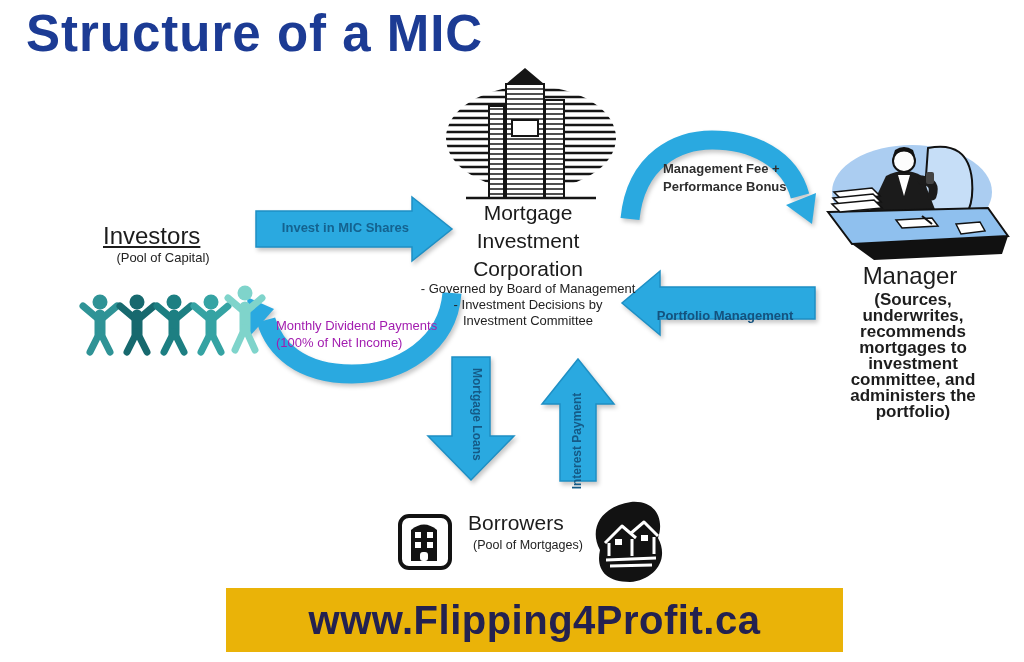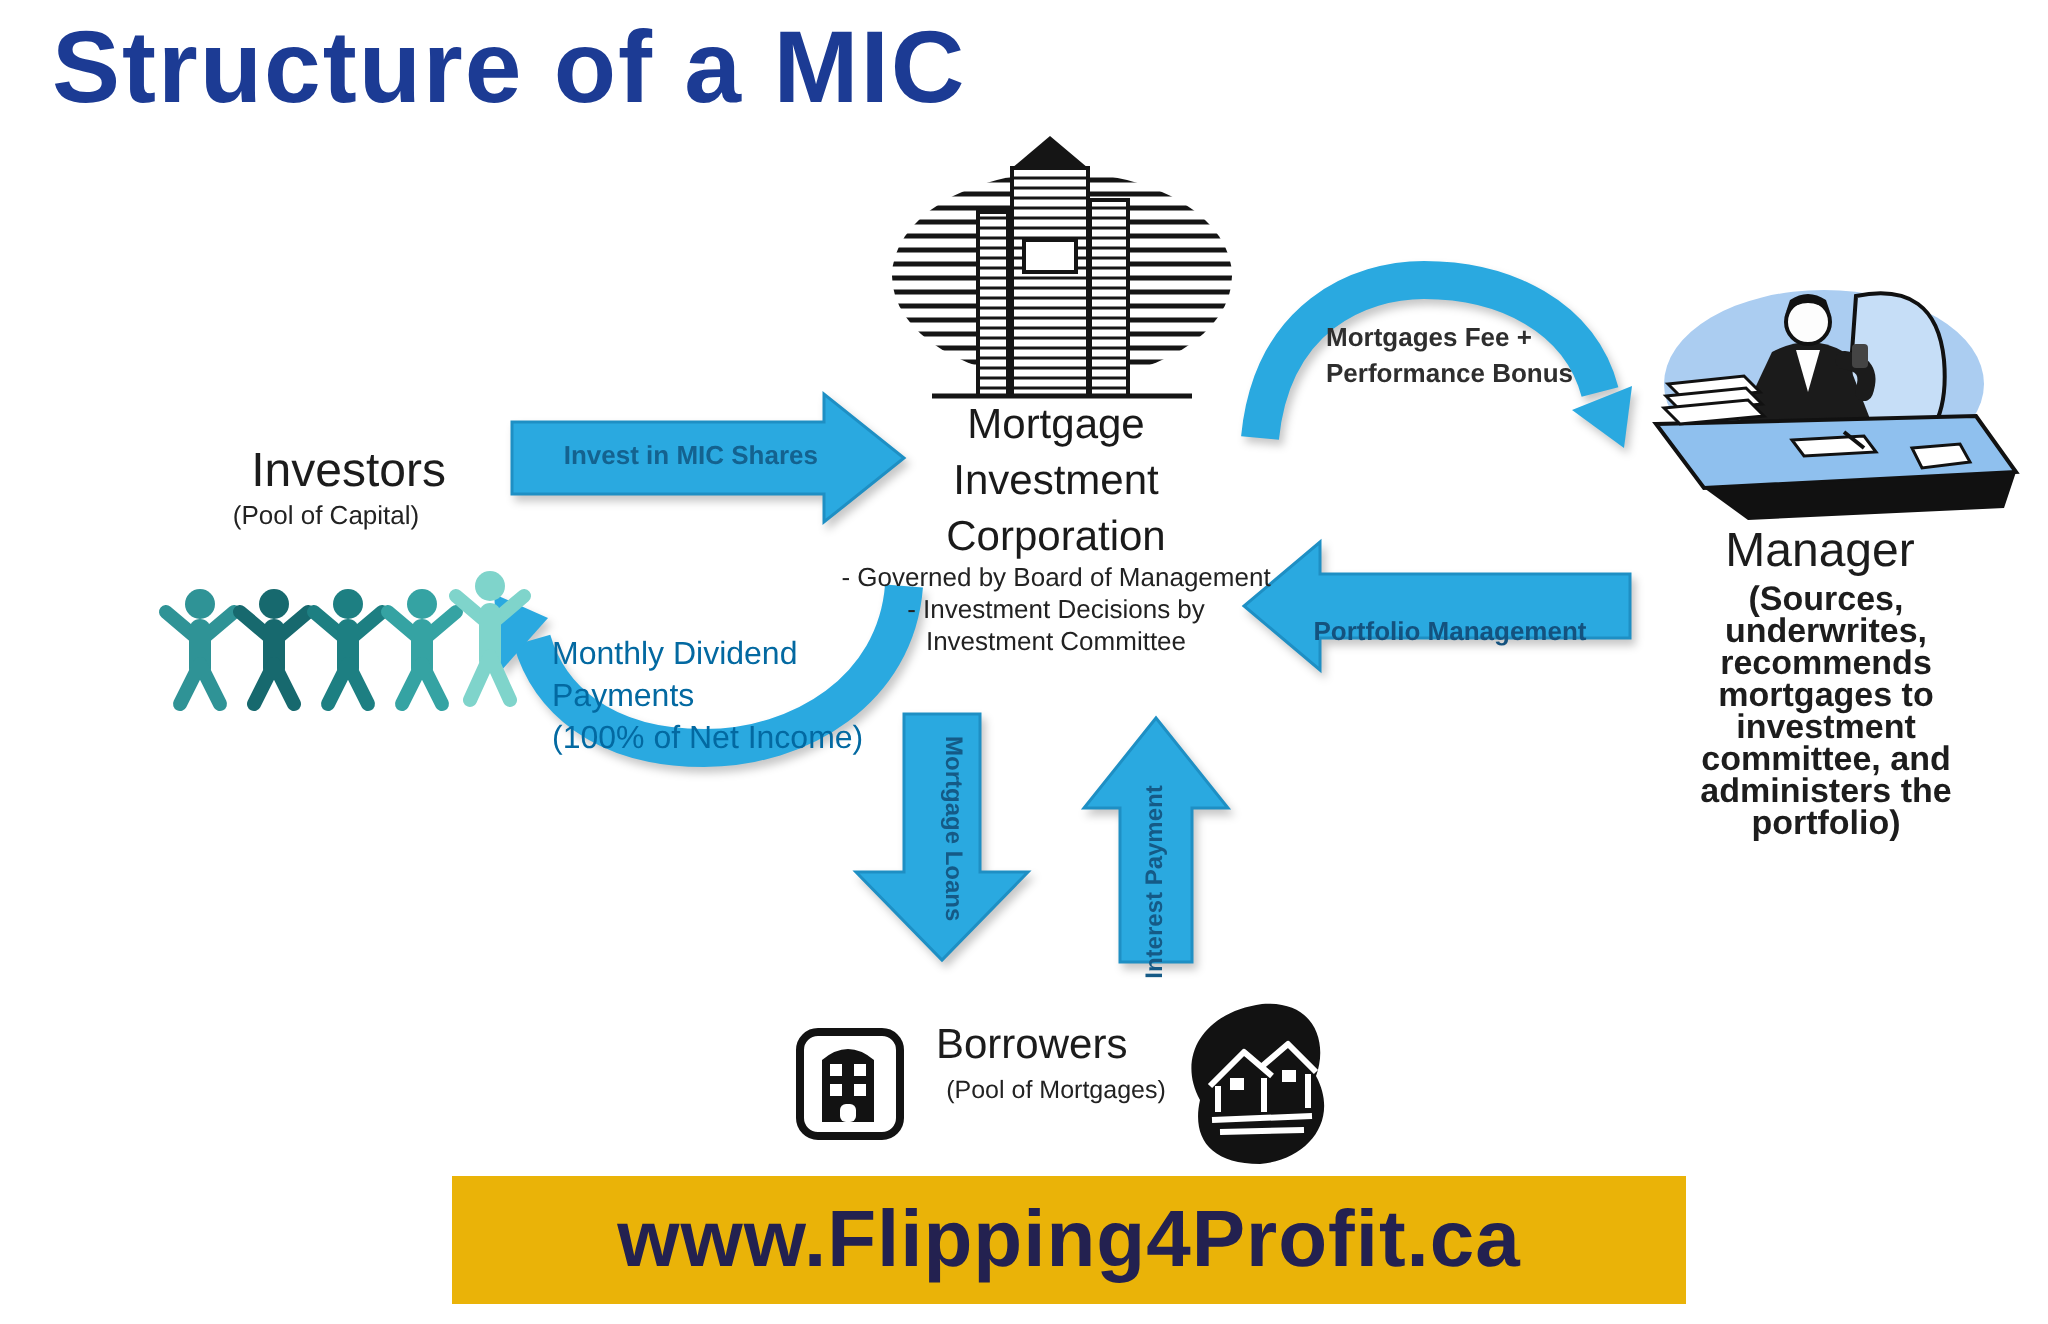--- a/index.html
+++ b/index.html
@@ -11,24 +11,24 @@
   .ml{white-space:pre-line;}
   .title{
     margin:0;left:26px;top:4px;font-size:51px;font-weight:700;
     color:#1c3b94;letter-spacing:1px;position:absolute;
   }
   svg.canvas{position:absolute;left:0;top:0;}
   .arrow{fill:#2aa9e0;stroke:#1e8fc4;stroke-width:1.5;}
   .curve{stroke:#2aa9e0;stroke-width:19;fill:none;}
   .head{fill:#2aa9e0;stroke:none;}
   .shadow{filter:drop-shadow(2px 3px 2px rgba(0,0,0,0.22));}
-  .investors-label{left:103px;top:222px;width:120px;font-size:24px;text-align:right;}
+  .investors-label{left:103px;top:222px;width:120px;font-size:24px;text-align:left;text-decoration:underline;}
   .investors-sub{left:103px;top:250px;width:120px;font-size:13px;text-align:center;color:#222;}
   .invest-label{left:259px;top:220px;width:150px;font-size:13px;font-weight:600;color:#14628f;text-align:right;}
-  .dividend-label{left:276px;top:317px;width:190px;font-size:16px;color:#0369a1;line-height:1.32;}
+  .dividend-label{left:276px;top:317px;width:190px;font-size:13px;color:#a21caf;line-height:1.32;}
   .corp-name{left:428px;top:199px;width:200px;font-size:21px;line-height:28px;text-align:center;color:#1a1a1a;}
   .corp-details{left:418px;top:281px;width:220px;font-size:13px;line-height:16px;text-align:center;color:#222;font-weight:500;}
   .fee-label{left:663px;top:160px;width:140px;font-size:13px;font-weight:600;color:#2e2e2e;line-height:1.4;}
   .portfolio-label{left:655px;top:308px;width:140px;font-size:13px;font-weight:600;color:#14527e;text-align:center;}
   .manager-label{left:850px;top:262px;width:120px;font-size:24px;text-align:center;}
   .manager-desc{left:832px;top:292px;width:162px;font-size:17px;font-weight:600;line-height:16px;text-align:center;color:#1d1d1d;}
   .mortgage-label{left:459px;top:367px;width:25px;height:95px;writing-mode:vertical-rl;
     font-size:12px;font-weight:600;color:#155a86;text-align:center;}
   .interest-label{left:523px;top:433px;width:110px;height:16px;transform:rotate(-90deg);
     font-size:12px;font-weight:600;color:#155a86;text-align:center;}
@@ -201,21 +201,21 @@
   <div class="abs dividend-label ml">Monthly Dividend Payments
 (100% of Net Income)</div>
 
   <div class="abs corp-name ml">Mortgage
 Investment
 Corporation</div>
   <div class="abs corp-details ml">- Governed by Board of Management
 - Investment Decisions by
 Investment Committee</div>
 
-  <div class="abs fee-label ml">Mortgages Fee +
+  <div class="abs fee-label ml">Management Fee +
 Performance Bonus</div>
   <div class="abs portfolio-label">Portfolio Management</div>
 
   <div class="abs manager-label">Manager</div>
   <div class="abs manager-desc ml">(Sources, underwrites,
 recommends mortgages to
 investment committee, and
 administers the portfolio)</div>
 
   <div class="abs mortgage-label">Mortgage Loans</div>

